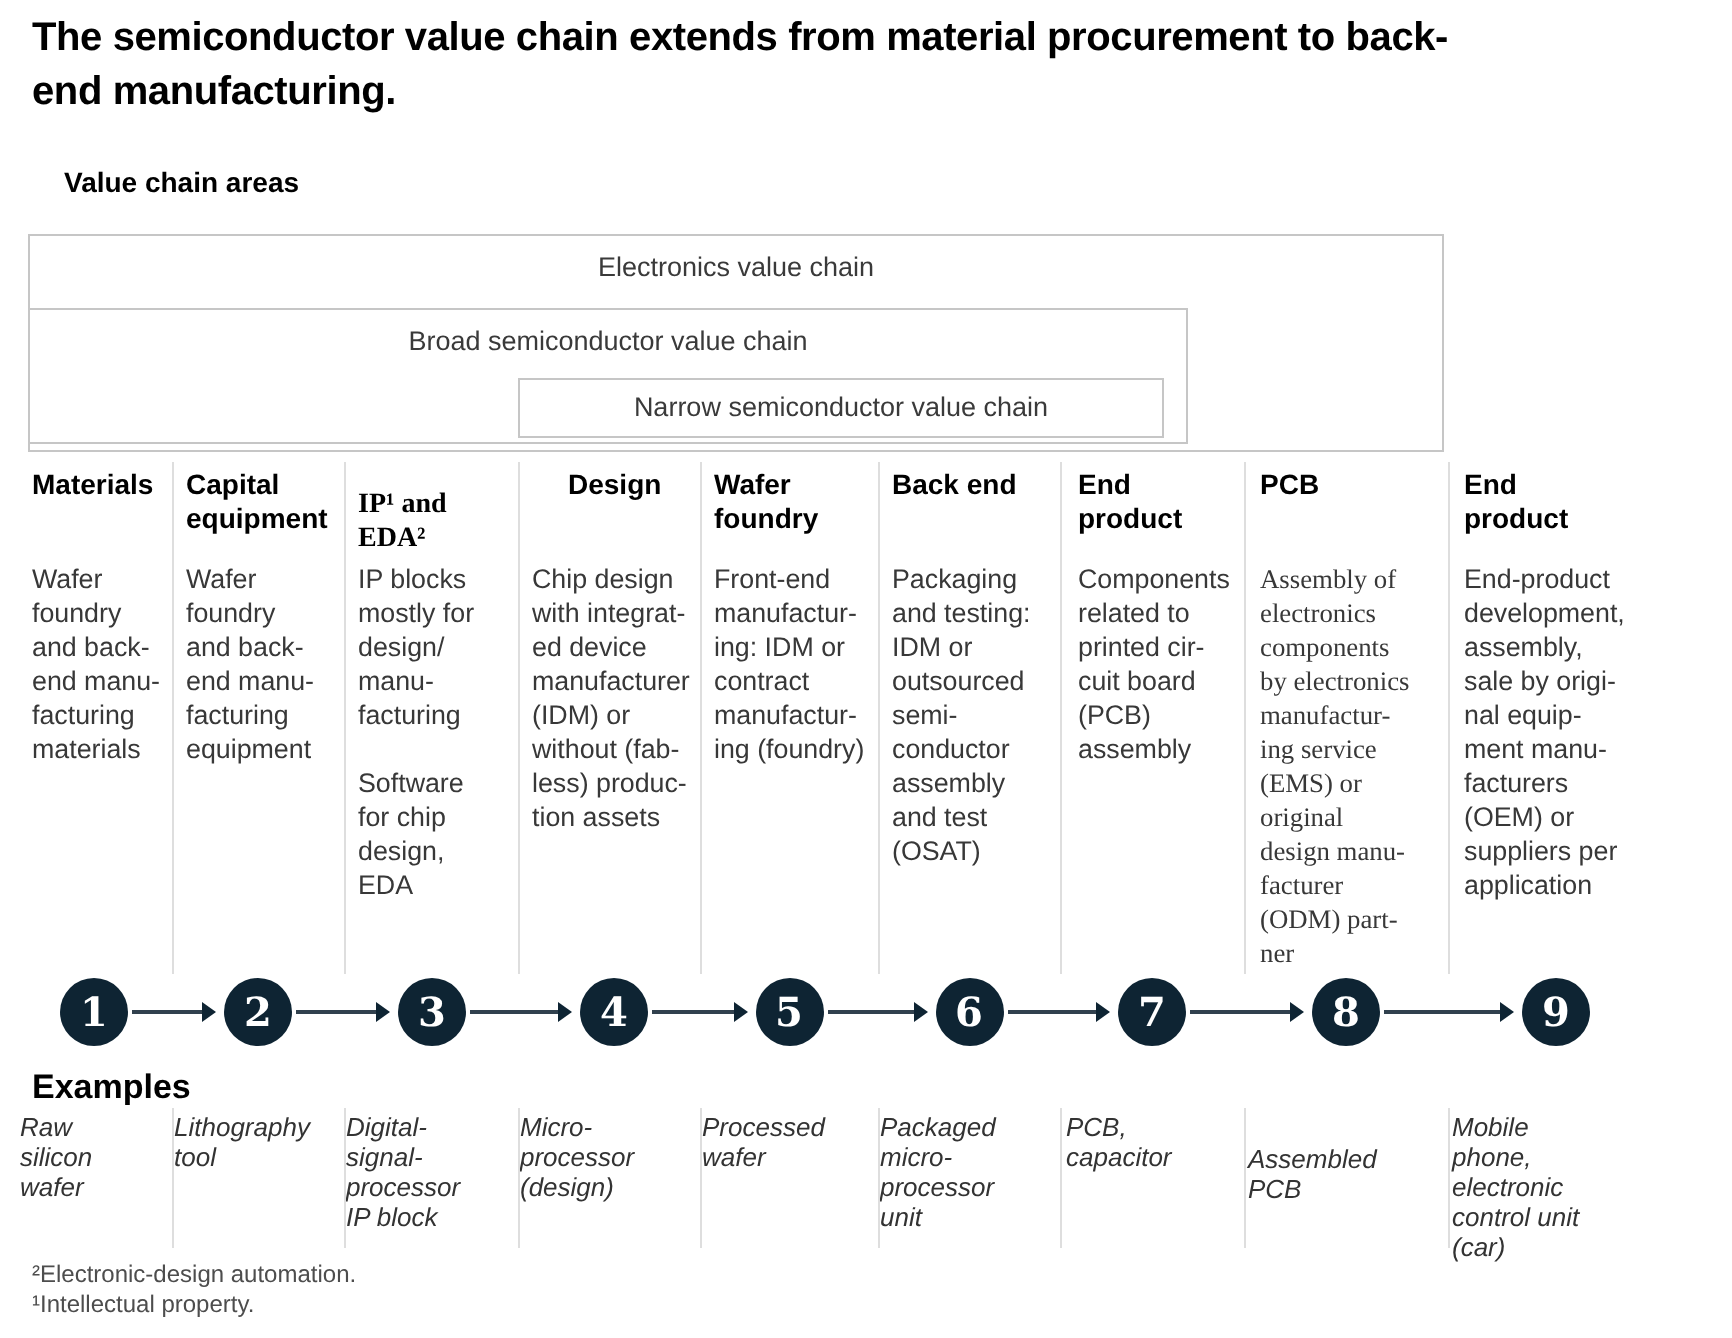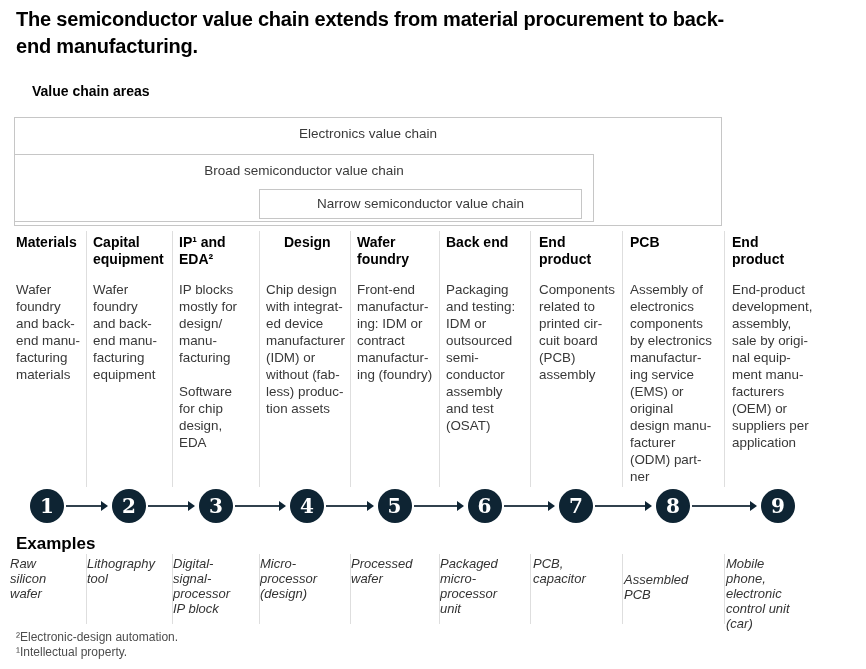--- a/index.html
+++ b/index.html
@@ -107,21 +107,21 @@
 equipment</div>
       <div class="step-circle" style="left: 112px; top: 489px; background: rgb(14, 36, 51);">
         <span class="step-num">2</span>
       </div>
       <div class="example" style="left: 87px; top: 556px; width: 84px;">Lithography
 tool</div>
       <div class="arrow" style="left: 148px; top: 501px; width: 47px;">
         <div class="arrow-line" style="background: rgb(49, 65, 78);"></div>
         <div class="arrow-head" style="border-left-color: rgb(14, 36, 51);"></div>
       </div>
-      <div class="col-header" style="left: 179px; top: 234px;">IP¹ and
+      <div class="col-header" style="left: 179px; top: 244px; font-family: Liberation Serif, serif;">IP¹ and
 EDA²</div>
       <div class="col-desc" style="left: 179px; top: 281px;">IP blocks
 mostly for
 design/
 manu-
 facturing
 
 Software
 for chip
 design,
@@ -205,21 +205,21 @@
       <div class="step-circle" style="left: 559px; top: 489px; background: rgb(14, 36, 51);">
         <span class="step-num">7</span>
       </div>
       <div class="example" style="left: 533px; top: 556px; width: 86px;">PCB,
 capacitor</div>
       <div class="arrow" style="left: 595px; top: 501px; width: 57px;">
         <div class="arrow-line" style="background: rgb(49, 65, 78);"></div>
         <div class="arrow-head" style="border-left-color: rgb(14, 36, 51);"></div>
       </div>
       <div class="col-header" style="left: 630px; top: 234px;">PCB</div>
-      <div class="col-desc" style="left: 630px; top: 281px;">Assembly of
+      <div class="col-desc" style="left: 630px; top: 281px; font-family: Liberation Serif, serif;">Assembly of
 electronics
 components
 by electronics
 manufactur-
 ing service
 (EMS) or
 original
 design manu-
 facturer
 (ODM) part-

